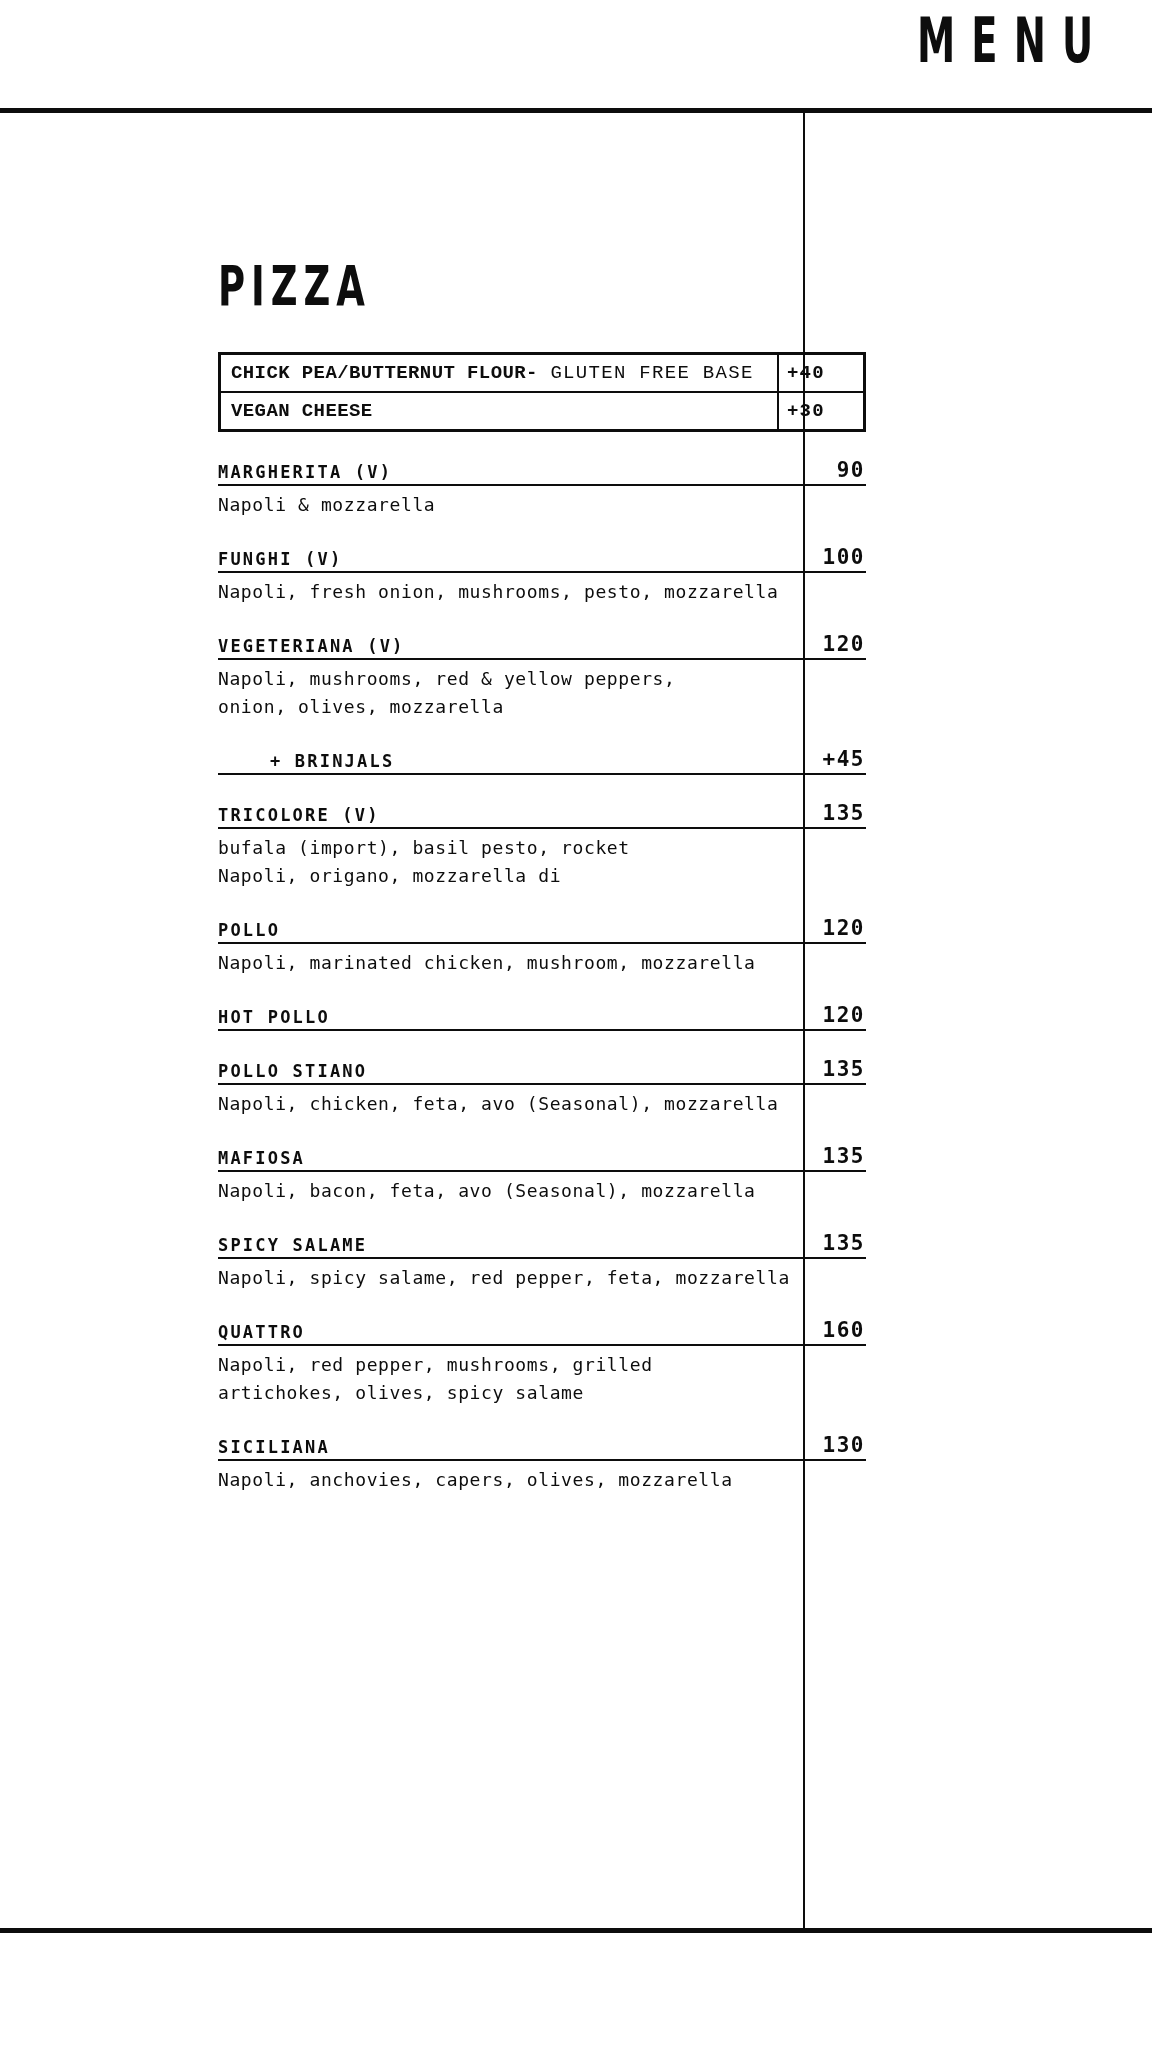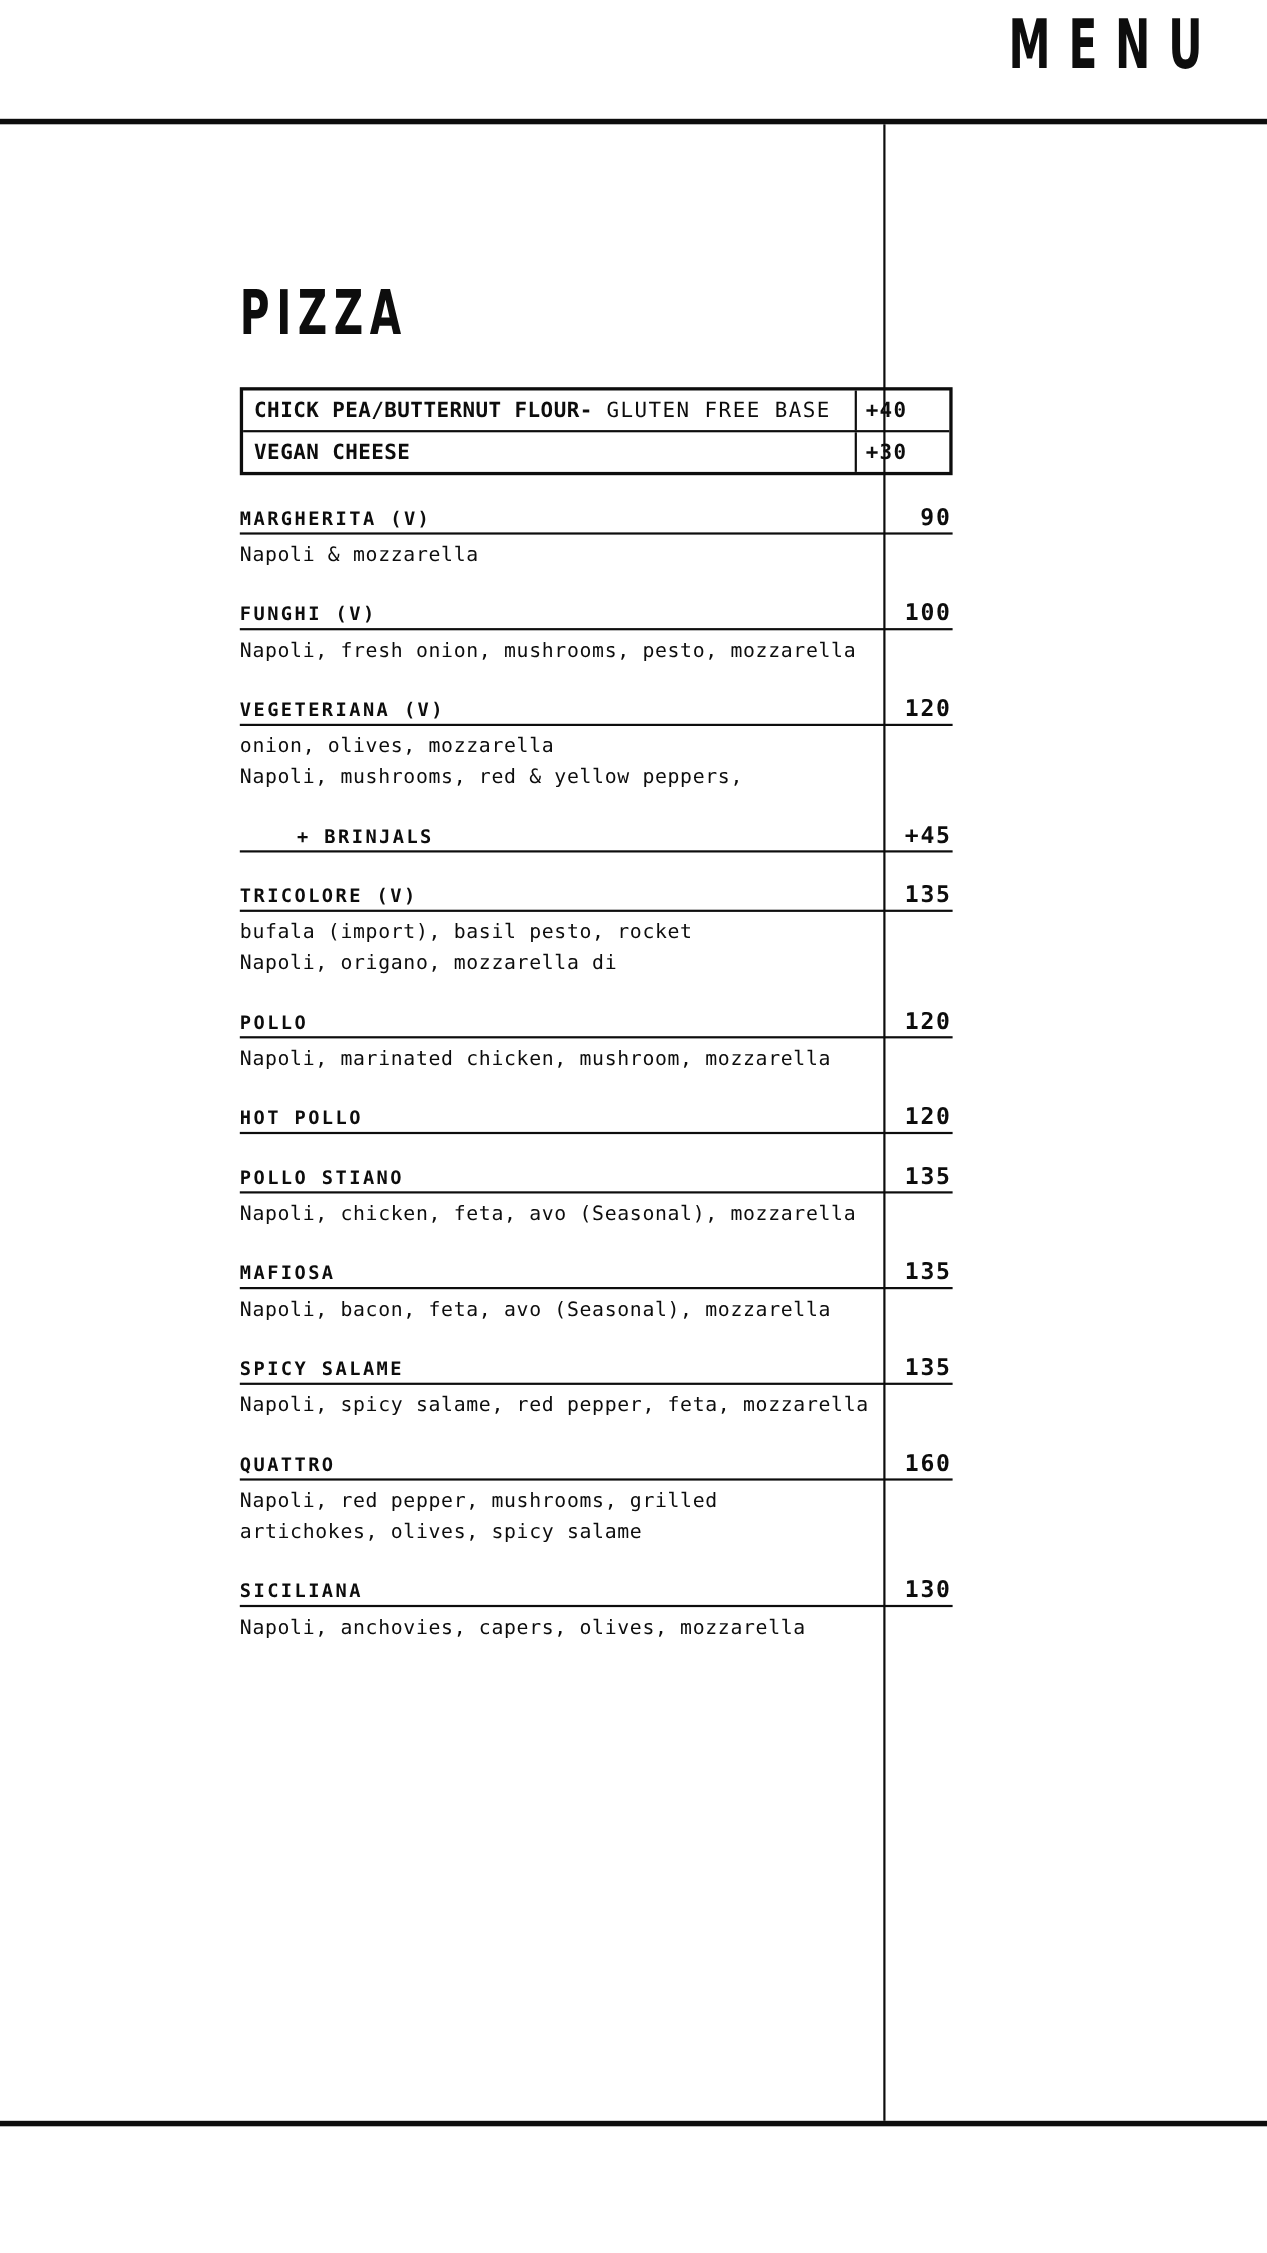--- a/index.html
+++ b/index.html
@@ -84,20 +84,21 @@
     left: 218px;
     top: 352px;
     width: 648px;
   }
 
   
   .addons {
     border: 3px solid #0d0d0d;
     width: 648px;
     box-sizing: border-box;
+    font-family: Liberation Mono, monospace;
   }
   .addon-row {
     display: flex;
     align-items: stretch;
     height: 36px;
   }
   .addon-row + .addon-row {
     border-top: 2px solid #0d0d0d;
   }
   .addon-label {
@@ -221,22 +222,22 @@
         <div class="dish-desc">
           <div>Napoli, fresh onion, mushrooms, pesto, mozzarella</div>
         </div>
       </div>
       <div class="dish">
         <div class="dish-head">
           <div class="dish-name">VEGETERIANA (V)</div>
           <div class="dish-price">120</div>
         </div>
         <div class="dish-desc">
+          <div>Napoli, mushrooms, red &amp; yellow peppers,</div>
           <div>onion, olives, mozzarella</div>
-          <div>Napoli, mushrooms, red &amp; yellow peppers,</div>
         </div>
       </div>
       <div class="dish">
         <div class="dish-head">
           <div class="dish-name indented">+ BRINJALS</div>
           <div class="dish-price">+45</div>
         </div>
       </div>
       <div class="dish">
         <div class="dish-head">

